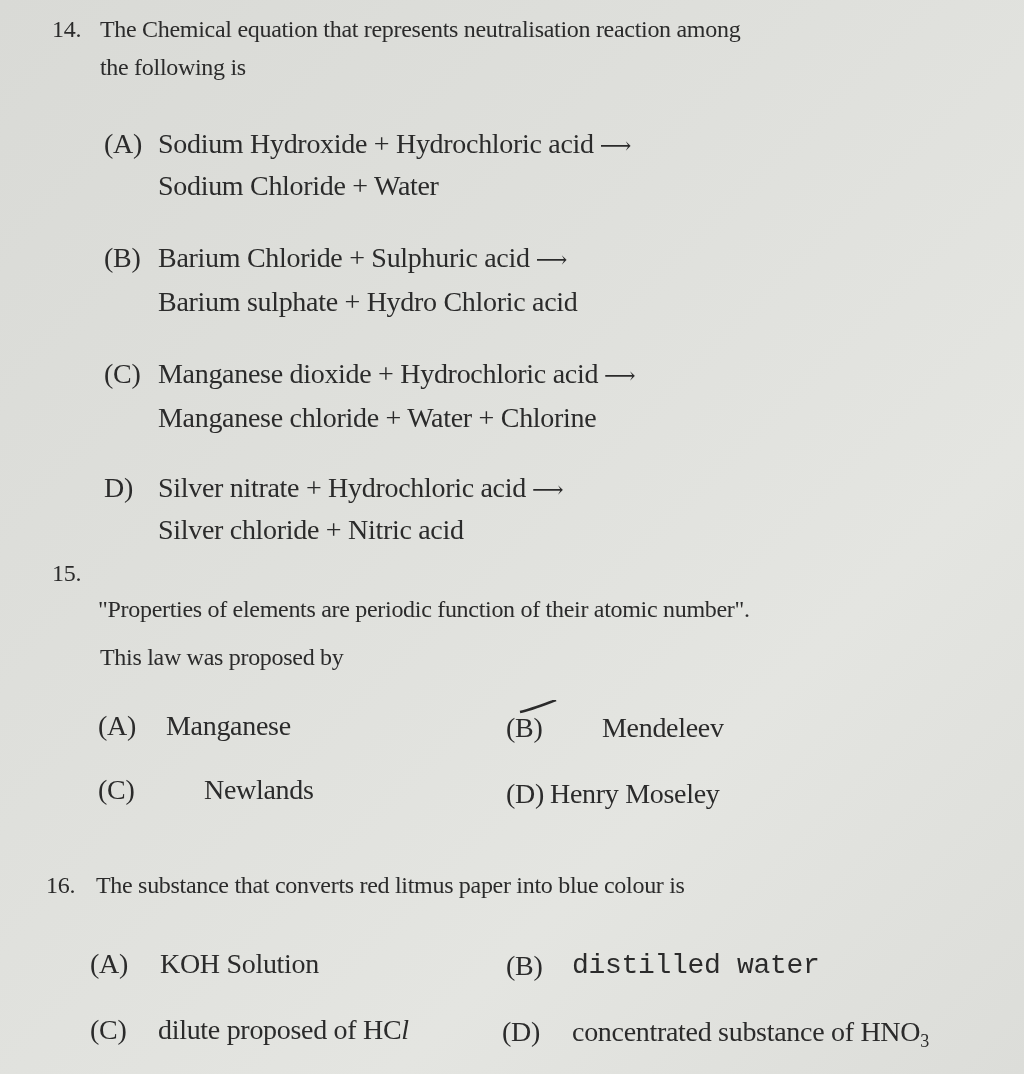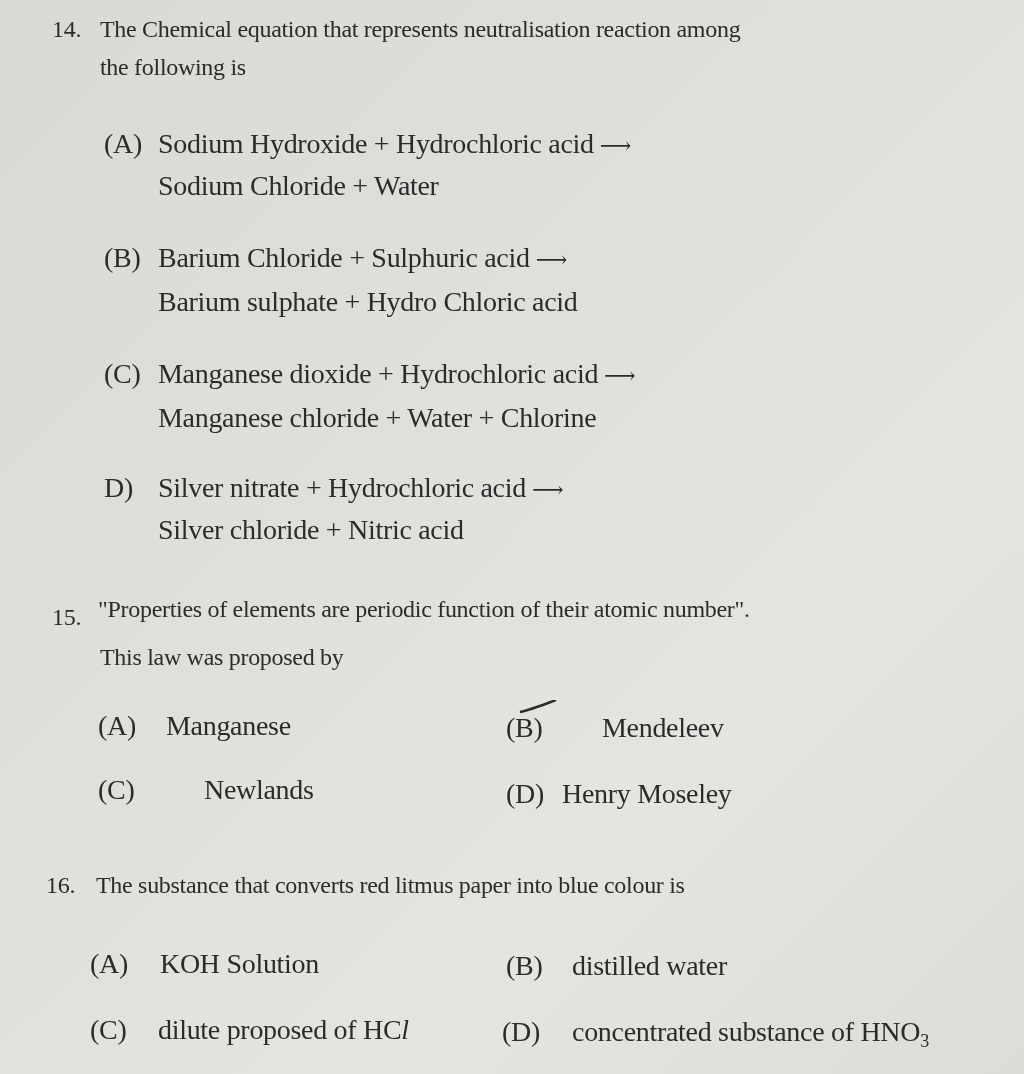--- a/index.html
+++ b/index.html
@@ -46,56 +46,56 @@
   </div>
 
   <div>
     <span class="abs opt" style="left:104px;top:472px;">D)</span>
     <span class="abs opt" style="left:158px;top:472px;"><span>Silver nitrate + Hydrochloric acid</span><span class="arrow">⟶</span></span>
     <span class="abs opt" style="left:158px;top:514px;">Silver chloride + Nitric acid</span>
   </div>
 </div>
 
 <div>
-  <span class="abs q" style="left:52px;top:604px;">15.</span>
+  <span class="abs q" style="left:52px;top:560px;">15.</span>
   <span class="abs q" style="left:98px;top:596px;">"Properties of elements are periodic function of their atomic number".</span>
   <span class="abs q" style="left:100px;top:644px;">This law was proposed by</span>
 
   <div>
     <span class="abs opt" style="left:98px;top:710px;">(A)</span>
     <span class="abs opt" style="left:166px;top:710px;">Manganese</span>
   </div>
   <div>
     <span class="abs opt" style="left:506px;top:712px;">(B)</span>
     <svg class="tick" viewBox="0 0 40 24">
       <path d="M2 12 C 12 10, 22 6, 38 0" stroke="#2b2b2b" stroke-width="2.5" fill="none"></path>
     </svg>
     <span class="abs opt" style="left:574px;top:712px;margin-left:28px;">Mendeleev</span>
   </div>
   <div>
     <span class="abs opt" style="left:98px;top:774px;">(C)</span>
     <span class="abs opt" style="left:164px;top:774px;margin-left:40px;">Newlands</span>
   </div>
   <div>
     <span class="abs opt" style="left:506px;top:778px;">(D)</span>
-    <span class="abs opt" style="left:562px;top:778px;text-align:center;">Henry Moseley</span>
+    <span class="abs opt" style="left:550px;top:778px;text-align:center;">Henry Moseley</span>
   </div>
 </div>
 
 <div>
   <span class="abs q" style="left:46px;top:872px;">16.</span>
   <span class="abs q" style="left:96px;top:872px;">The substance that converts red litmus paper into blue colour is</span>
 
   <div>
     <span class="abs opt" style="left:90px;top:948px;">(A)</span>
     <span class="abs opt" style="left:160px;top:948px;">KOH Solution</span>
   </div>
   <div>
     <span class="abs opt" style="left:506px;top:950px;">(B)</span>
-    <span class="abs opt" style="left:572px;top:950px;">distilled water</span>
+    <span class="abs opt" style="left:572px;top:950px;font-family:Liberation Mono, monospace;">distilled water</span>
   </div>
   <div>
     <span class="abs opt" style="left:90px;top:1014px;">(C)</span>
     <span class="abs opt" style="left:158px;top:1014px;"><span>dilute proposed of HC</span><i>l</i></span>
   </div>
   <div>
     <span class="abs opt" style="left:502px;top:1016px;">(D)</span>
     <span class="abs opt" style="left:572px;top:1016px;"><span>concentrated substance of HNO</span><span class="sub">3</span></span>
   </div>
 </div>

